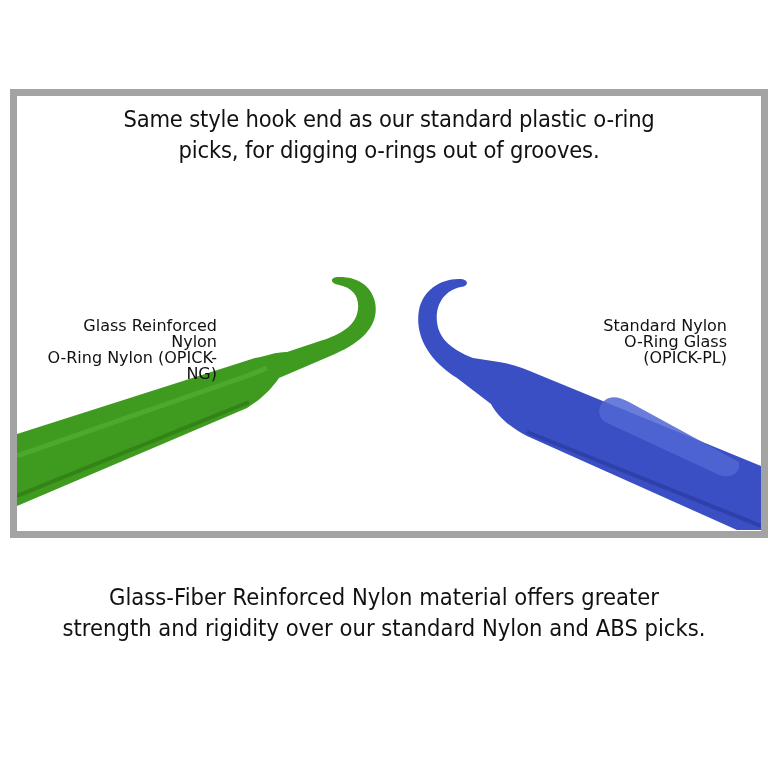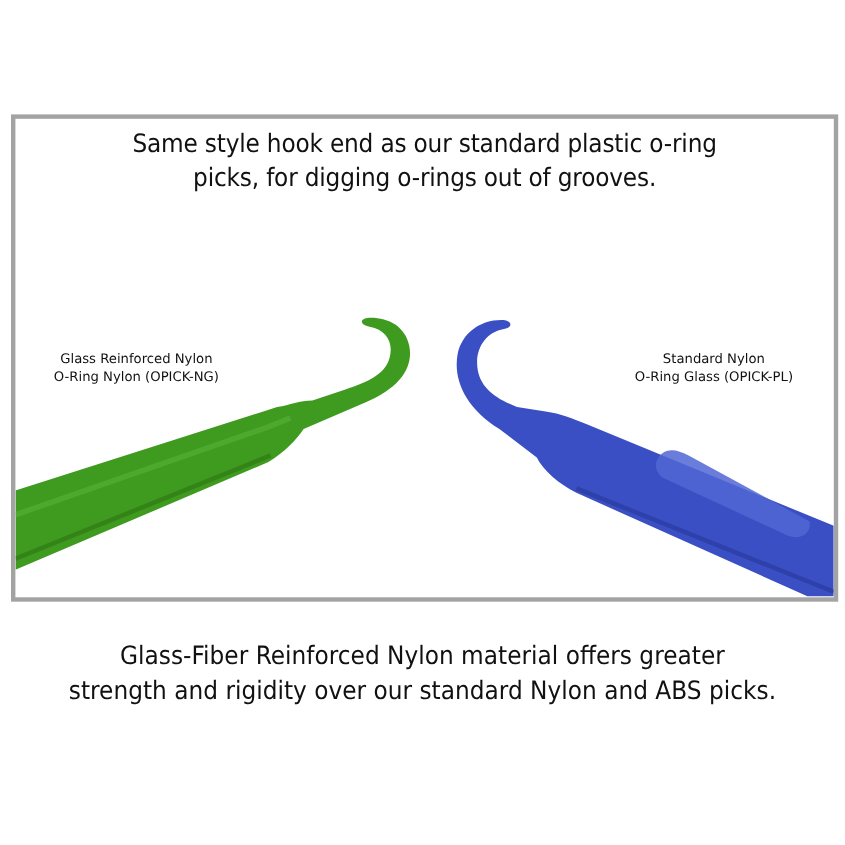--- a/index.html
+++ b/index.html
@@ -1,19 +1,19 @@
 <!DOCTYPE html>
 <html><head>
   <meta charset="utf-8">
   <style>
     html, body { margin:0; padding:0; background:#ffffff; }
     body { width:768px; height:768px; position:relative; overflow:hidden; font-family:"DejaVu Sans", sans-serif; color:#111; }
-    .frame { position:absolute; left:10px; top:104px; width:744px; height:435px; border:4px solid #a3a3a3; background:#fff; overflow:hidden; }
+    .frame { position:absolute; left:10px; top:89px; width:744px; height:435px; border:7px solid #a3a3a3; background:#fff; overflow:hidden; }
     .top-caption { position:absolute; left:0; right:0; top:8px; text-align:center; font-size:23px; line-height:31px; font-family:"DejaVu Sans", sans-serif; letter-spacing:-0.2px; transform:scaleX(0.92); }
-    .label { position:absolute; font-size:12px; line-height:16px; text-align:center; }
+    .label { position:absolute; font-size:16px; line-height:16px; text-align:right;margin-top:12px; }
     .label-left { left:20px; top:210px; width:180px; }
     .label-right { left:560px; top:210px; width:150px; }
     .picks { position:absolute; left:0; top:0; }
     .bottom-caption { position:absolute; left:0; right:0; top:582px; text-align:center; font-size:23px; line-height:31px; transform:scaleX(0.92); }
   </style>
 </head>
 <body>
 
 <div class="frame">
   <div class="top-caption">

